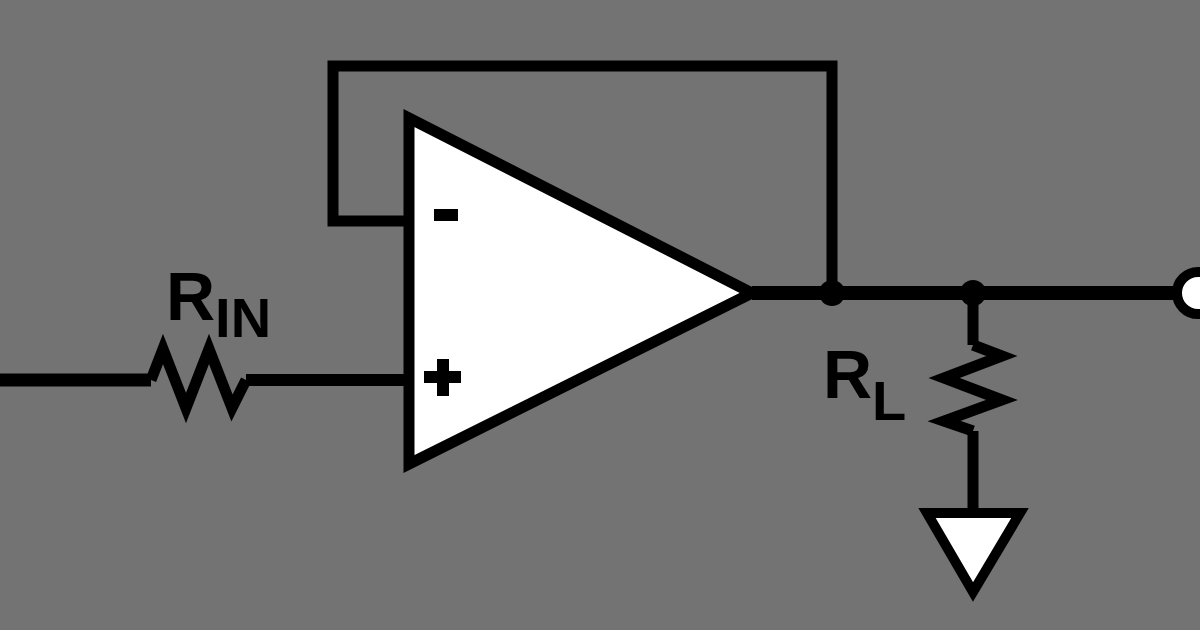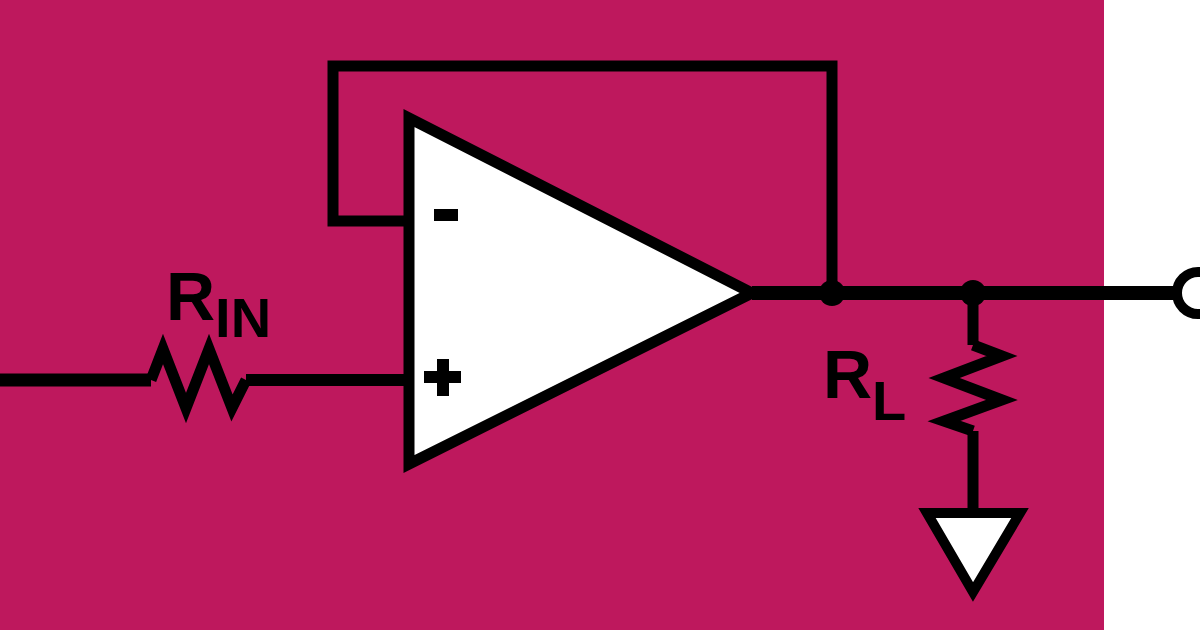--- a/index.html
+++ b/index.html
@@ -6,23 +6,23 @@
     margin: 0;
     padding: 0;
     background: #ffffff;
     width: 1200px;
     height: 630px;
     overflow: hidden;
     font-family: "Liberation Sans", sans-serif;
   }
   .stage {
     position: relative;
-    width: 1104px;
+    width: 1200px;
     height: 630px;
-    background: #be185d;
+    background: #737373;
     text-align: right;
   }
   svg {
     display: block;
     width: 1200px;
     height: 630px;
   }
   .label-text {
     font-family: "Liberation Sans", sans-serif;
     font-weight: bold;

